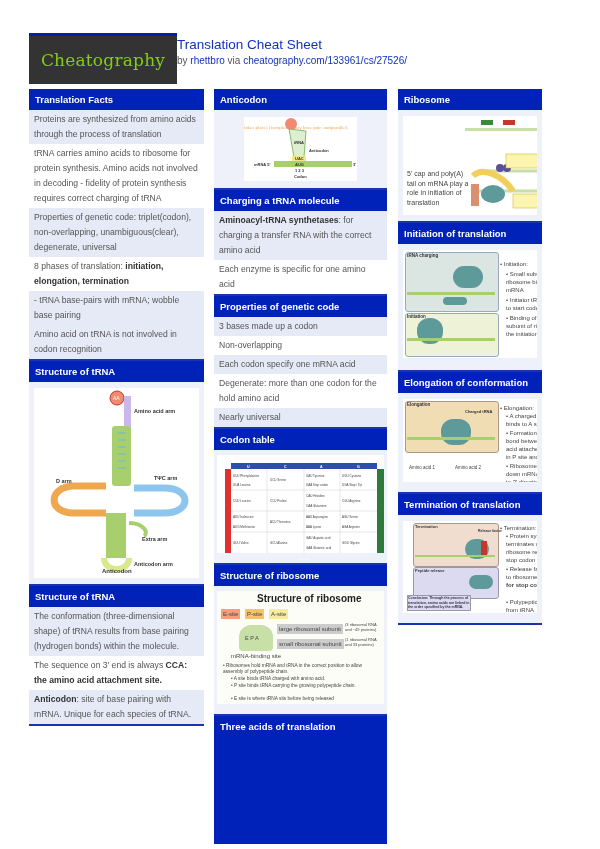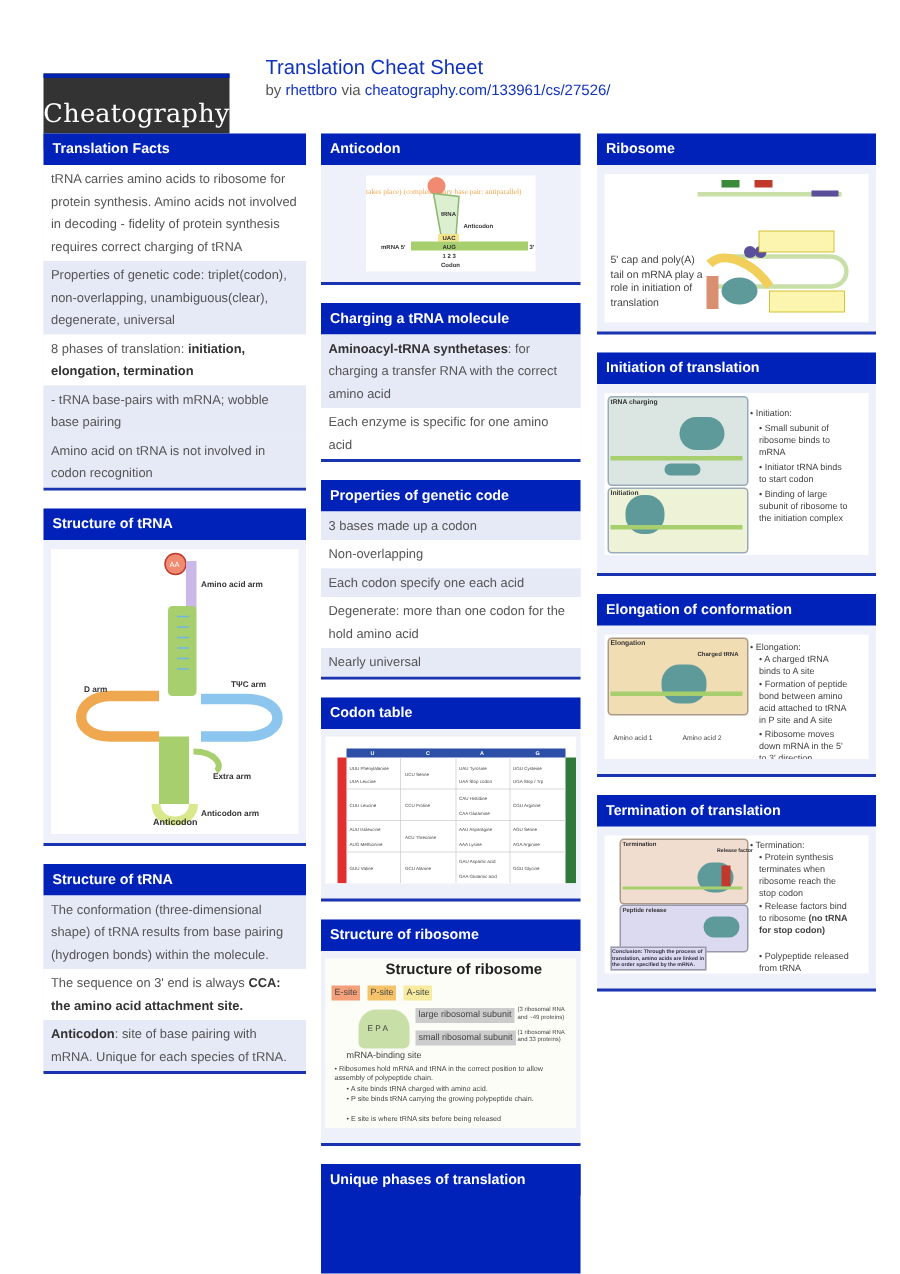--- a/index.html
+++ b/index.html
@@ -1,23 +1,23 @@
 <!DOCTYPE html>
 <html><head>
 <meta charset="utf-8">
 <style>
   html, body { margin:0; padding:0; background:#fff; }
   body { width:600px; height:849px; position:relative; overflow:hidden; font-family:"Liberation Sans", sans-serif; color:#444; }
-  .logo { position:absolute; left:29px; top:33px; width:124px; height:51px; background:#333; border-top:3px solid #0022aa; box-sizing:border-box; color:#ffffff; font-family:"DejaVu Serif", serif; font-size:17px; display:flex; align-items:center; justify-content:center; letter-spacing:0.2px;margin-top:16px; }
+  .logo { position:absolute; left:29px; top:33px; width:148px; height:51px; background:#333; border-top:3px solid #0022aa; box-sizing:border-box; color:#84cc16; font-family:"DejaVu Serif", serif; font-size:17px; display:flex; align-items:center; justify-content:center; letter-spacing:0.2px; }
   .title { position:absolute; left:177px; top:37px; font-size:13.5px; color:#1133bb; }
   .byline { position:absolute; left:177px; top:55px; font-size:10px; color:#555; }
   .byline a { color:#1133bb; text-decoration:none; }
   .col { position:absolute; top:89px; width:175px; }
-  .c1 { left:29px; } .c2 { left:214px; width:173px; } .c3 { left:398px; width:186px; }
-  .box { margin-bottom:12px; border-bottom:2px solid #1a33b0; background:#eef0fa; }
+  .c1 { left:29px; } .c2 { left:214px; width:173px; } .c3 { left:398px; width:144px; }
+  .box { border-bottom:2px solid #1a33b0; background:#eef0fa; }
   .hdr { background:#0022b8; color:#fff; font-weight:bold; font-size:9.5px; padding:5px 6px; height:11px; }
   .row { font-size:8.6px; line-height:15px; padding:2px 5px; color:#555; }
   .row.alt { background:#e6e9f6; }
   .row.w { background:#fff; }
   .row b { color:#333; }
   .imgwrap { padding:6px 5px; }
   .img { background:#fff; position:relative; overflow:hidden; }
   .big-empty { background:#0022b8; border:none; height:128px; margin-bottom:0; }
   .lbl { position:absolute; font-size:6px; color:#333; font-weight:bold; }
   .txt { position:absolute; font-size:7.5px; color:#444; line-height:10px; }
@@ -30,20 +30,21 @@
 <div class="byline">
   <span>by</span>
   <a>rhettbro</a>
   <span>via</span>
   <a>cheatography.com/133961/cs/27526/</a>
 </div>
 
 <div class="col c1">
   <div class="box">
     <div class="hdr">Translation Facts</div>
+    <div class="row alt">Proteins are synthesized from amino acids through the process of translation</div>
     <div class="row w">tRNA carries amino acids to ribosome for protein synthesis. Amino acids not involved in decoding - fidelity of protein synthesis requires correct charging of tRNA</div>
     <div class="row alt">Properties of genetic code: triplet(codon), non-overlapping, unambiguous(clear), degenerate, universal</div>
     <div class="row w"><span>8 phases of translation: </span><b>initiation, elongation, termination</b></div>
     <div class="row alt">- tRNA base-pairs with mRNA; wobble base pairing</div>
     <div class="row alt">Amino acid on tRNA is not involved in codon recognition</div>
   </div>
 
   <div class="box">
     <div class="hdr">Structure of tRNA</div>
     <div class="imgwrap">
@@ -116,21 +117,21 @@
   <div class="box">
     <div class="hdr">Charging a tRNA molecule</div>
     <div class="row alt"><b>Aminoacyl-tRNA synthetases</b><span>: for charging a transfer RNA with the correct amino acid</span></div>
     <div class="row w">Each enzyme is specific for one amino acid</div>
   </div>
 
   <div class="box">
     <div class="hdr">Properties of genetic code</div>
     <div class="row alt">3 bases made up a codon</div>
     <div class="row w">Non-overlapping</div>
-    <div class="row alt">Each codon specify one each acid</div>
+    <div class="row alt">Each codon specify one mRNA acid</div>
     <div class="row w">Degenerate: more than one codon for the hold amino acid</div>
     <div class="row alt">Nearly universal</div>
   </div>
 
   <div class="box">
     <div class="hdr">Codon table</div>
     <div class="imgwrap" style="padding:5px 3px 10px;">
       <div class="img" style="height:98px;">
         <svg width="167" height="98" viewBox="0 0 167 98">
           <rect x="14" y="8" width="146" height="6" fill="#2d4fa8"></rect>
@@ -198,21 +199,21 @@
         <div class="txt" style="left:14px;top:60px;font-size:6px;">mRNA-binding site</div>
         <div class="txt" style="left:6px;top:72px;font-size:4.8px;line-height:6px;width:156px;">• <span>Ribosomes hold mRNA and tRNA in the correct position to allow assembly of polypeptide chain.</span></div>
         <div class="txt" style="left:14px;top:85px;font-size:4.8px;line-height:6px;width:148px;">• <span>A site binds tRNA charged with amino acid.</span></div>
         <div class="txt" style="left:14px;top:92px;font-size:4.8px;line-height:6px;width:148px;">• <span>P site binds tRNA carrying the growing polypeptide chain.</span></div>
         <div class="txt" style="left:14px;top:105px;font-size:4.8px;line-height:6px;width:148px;">• <span>E site is where tRNA sits before being released</span></div>
       </div>
     </div>
   </div>
 
   <div class="box big-empty">
-    <div class="hdr">Unique phases of translation</div>
+    <div class="hdr">Three acids of translation</div>
   </div>
 </div>
 
 <div class="col c3">
   <div class="box">
     <div class="hdr">Ribosome</div>
     <div class="imgwrap">
       <div class="img" style="height:99px;">
         <svg width="164" height="99" viewBox="0 0 164 99">
           <rect x="62" y="12" width="96" height="3" fill="#c8e0a8"></rect>

